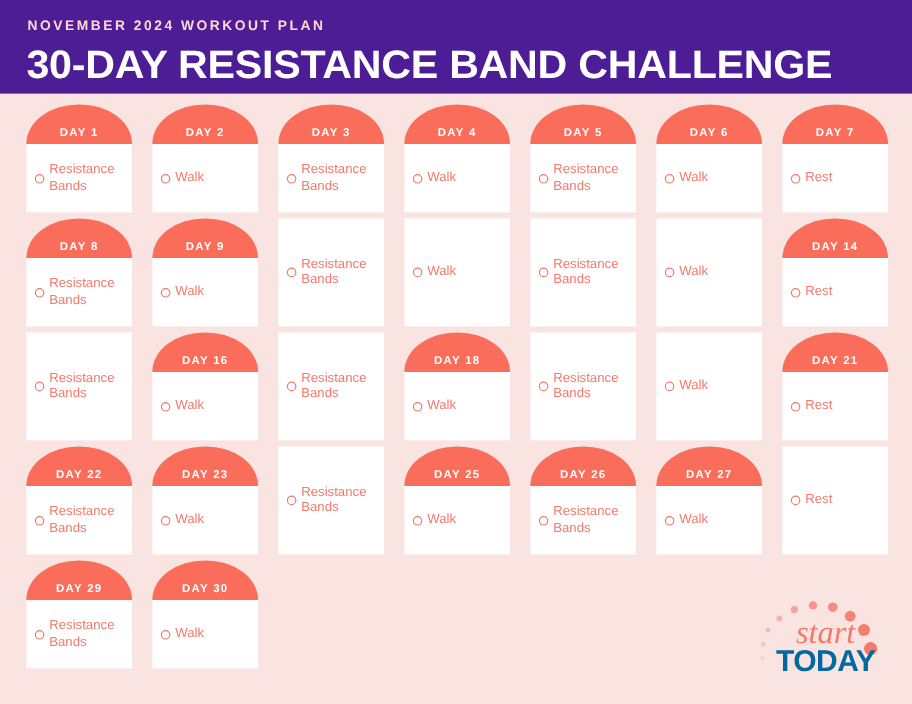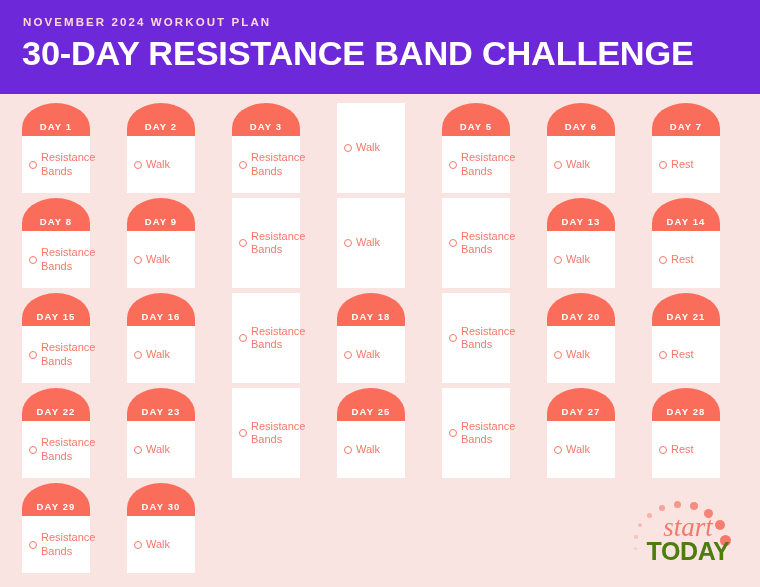--- a/index.html
+++ b/index.html
@@ -11,22 +11,22 @@
     width: 760px;
     height: 587px;
     overflow: hidden;
     background: #f9e4e1;
     font-family: "Liberation Sans", "DejaVu Sans", sans-serif;
     position: relative;
   }
 
   
   .banner {
-    background: #6d28d9;
-    height: 94px;
+    background: #4c1d95;
+    height: 78px;
     box-sizing: border-box;
     padding: 17px 22px 0 22px;
     position: relative;
   }
   .banner-eyebrow {
     color: #fdd9d2;
     font-size: 11.5px;
     font-weight: 700;
     letter-spacing: 2.1px;
     line-height: 1;
@@ -51,21 +51,21 @@
   .calendar {
     display: grid;
     grid-template-columns: repeat(7, 88px);
     column-gap: 17px;
     row-gap: 5px;
     padding: 9px 0 0 22px;
     box-sizing: border-box;
   }
 
   .day-card {
-    width: 68px;
+    width: 88px;
     height: 90px;
     display: flex;
     flex-direction: column;
     position: relative;
   }
 
   .day-card-header {
     height: 33px;
     background: #fa6d5b;
     border-top-left-radius: 46px 34px;
@@ -141,21 +141,21 @@
     line-height: 0.88;
     color: #f4796b;
     letter-spacing: 0px;
   }
   .logo-today {
     display: block;
     font-family: "Liberation Sans", "DejaVu Sans", sans-serif;
     font-size: 25px;
     font-weight: 700;
     line-height: 0.94;
-    color: #4d7c0f;
+    color: #0369a1;
     letter-spacing: -0.4px;
   }
 </style>
 </head>
 <body>
 
 <header class="banner">
   <div class="banner-eyebrow">NOVEMBER 2024 WORKOUT PLAN</div>
   <h1 class="banner-title">30-DAY RESISTANCE BAND CHALLENGE</h1>
 </header>
@@ -176,20 +176,21 @@
       </div>
     </div>
     <div class="day-card">
       <div class="day-card-header">DAY 3</div>
       <div class="day-card-body">
         <span class="checkbox-ring"></span>
         <span class="activity-label">Resistance Bands</span>
       </div>
     </div>
     <div class="day-card">
+      <div class="day-card-header">DAY 4</div>
       <div class="day-card-body">
         <span class="checkbox-ring"></span>
         <span class="activity-label">Walk</span>
       </div>
     </div>
     <div class="day-card">
       <div class="day-card-header">DAY 5</div>
       <div class="day-card-body">
         <span class="checkbox-ring"></span>
         <span class="activity-label">Resistance Bands</span>
@@ -235,35 +236,33 @@
         <span class="activity-label">Walk</span>
       </div>
     </div>
     <div class="day-card">
       <div class="day-card-body">
         <span class="checkbox-ring"></span>
         <span class="activity-label">Resistance Bands</span>
       </div>
     </div>
     <div class="day-card">
-      <div class="day-card-header">DAY 13</div>
       <div class="day-card-body">
         <span class="checkbox-ring"></span>
         <span class="activity-label">Walk</span>
       </div>
     </div>
     <div class="day-card">
       <div class="day-card-header">DAY 14</div>
       <div class="day-card-body">
         <span class="checkbox-ring"></span>
         <span class="activity-label">Rest</span>
       </div>
     </div>
     <div class="day-card">
-      <div class="day-card-header">DAY 15</div>
       <div class="day-card-body">
         <span class="checkbox-ring"></span>
         <span class="activity-label">Resistance Bands</span>
       </div>
     </div>
     <div class="day-card">
       <div class="day-card-header">DAY 16</div>
       <div class="day-card-body">
         <span class="checkbox-ring"></span>
         <span class="activity-label">Walk</span>
@@ -282,21 +281,20 @@
         <span class="activity-label">Walk</span>
       </div>
     </div>
     <div class="day-card">
       <div class="day-card-body">
         <span class="checkbox-ring"></span>
         <span class="activity-label">Resistance Bands</span>
       </div>
     </div>
     <div class="day-card">
-      <div class="day-card-header">DAY 20</div>
       <div class="day-card-body">
         <span class="checkbox-ring"></span>
         <span class="activity-label">Walk</span>
       </div>
     </div>
     <div class="day-card">
       <div class="day-card-header">DAY 21</div>
       <div class="day-card-body">
         <span class="checkbox-ring"></span>
         <span class="activity-label">Rest</span>
@@ -323,34 +321,34 @@
       </div>
     </div>
     <div class="day-card">
       <div class="day-card-header">DAY 25</div>
       <div class="day-card-body">
         <span class="checkbox-ring"></span>
         <span class="activity-label">Walk</span>
       </div>
     </div>
     <div class="day-card">
+      <div class="day-card-header">DAY 26</div>
       <div class="day-card-body">
         <span class="checkbox-ring"></span>
         <span class="activity-label">Resistance Bands</span>
       </div>
     </div>
     <div class="day-card">
       <div class="day-card-header">DAY 27</div>
       <div class="day-card-body">
         <span class="checkbox-ring"></span>
         <span class="activity-label">Walk</span>
       </div>
     </div>
     <div class="day-card">
-      <div class="day-card-header">DAY 28</div>
       <div class="day-card-body">
         <span class="checkbox-ring"></span>
         <span class="activity-label">Rest</span>
       </div>
     </div>
     <div class="day-card">
       <div class="day-card-header">DAY 29</div>
       <div class="day-card-body">
         <span class="checkbox-ring"></span>
         <span class="activity-label">Resistance Bands</span>

